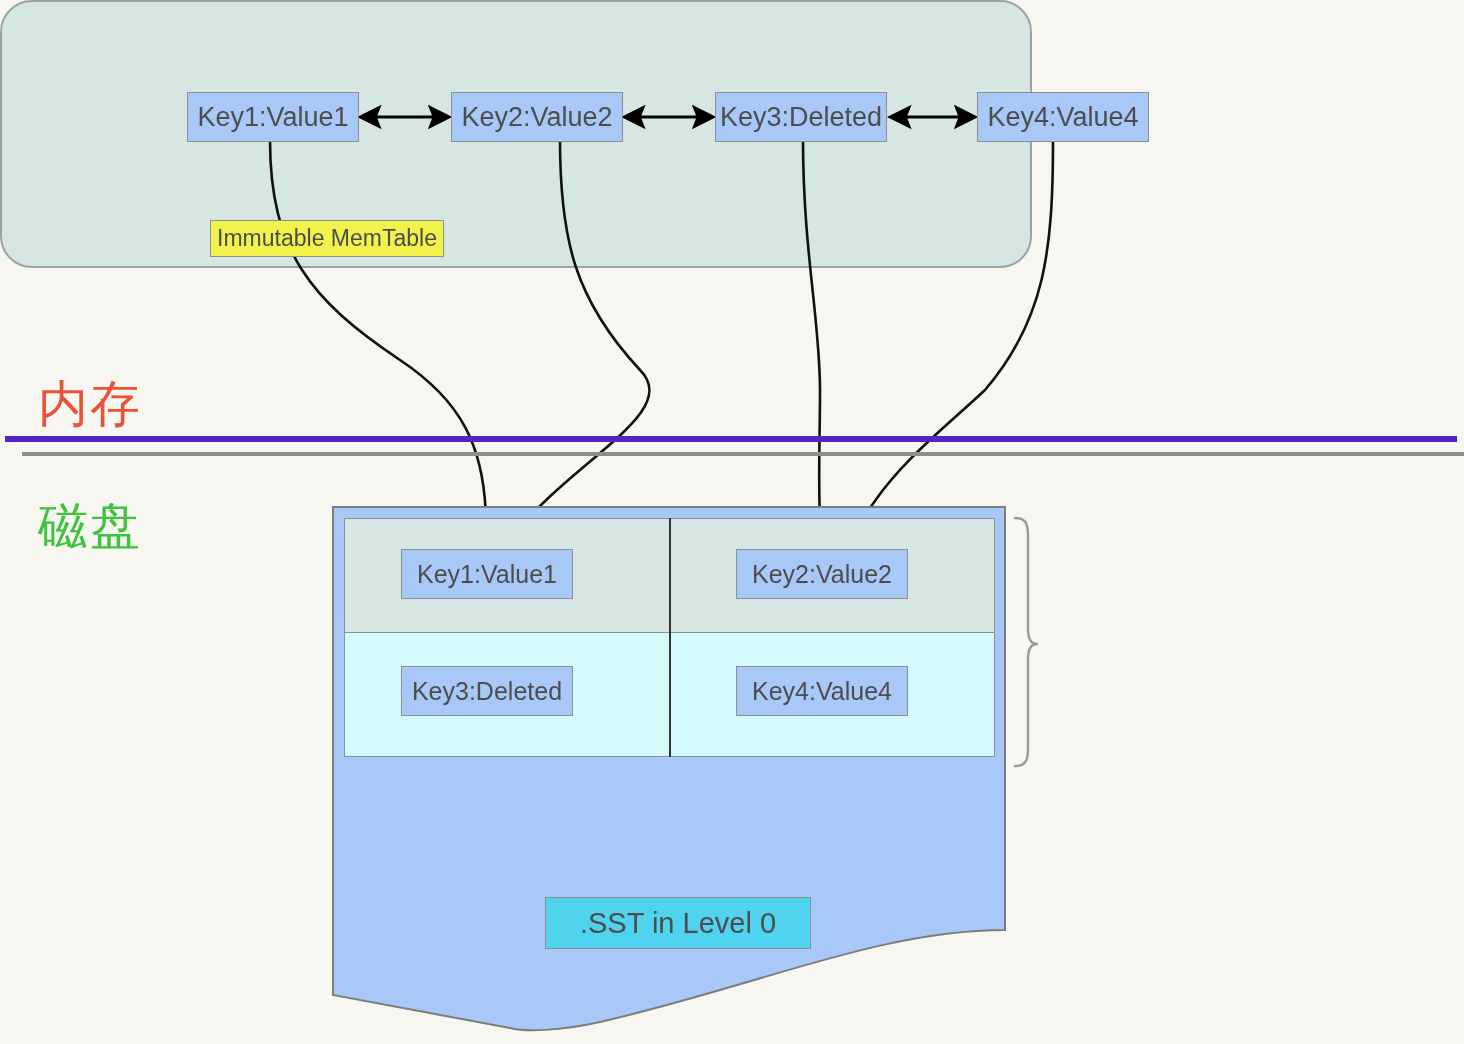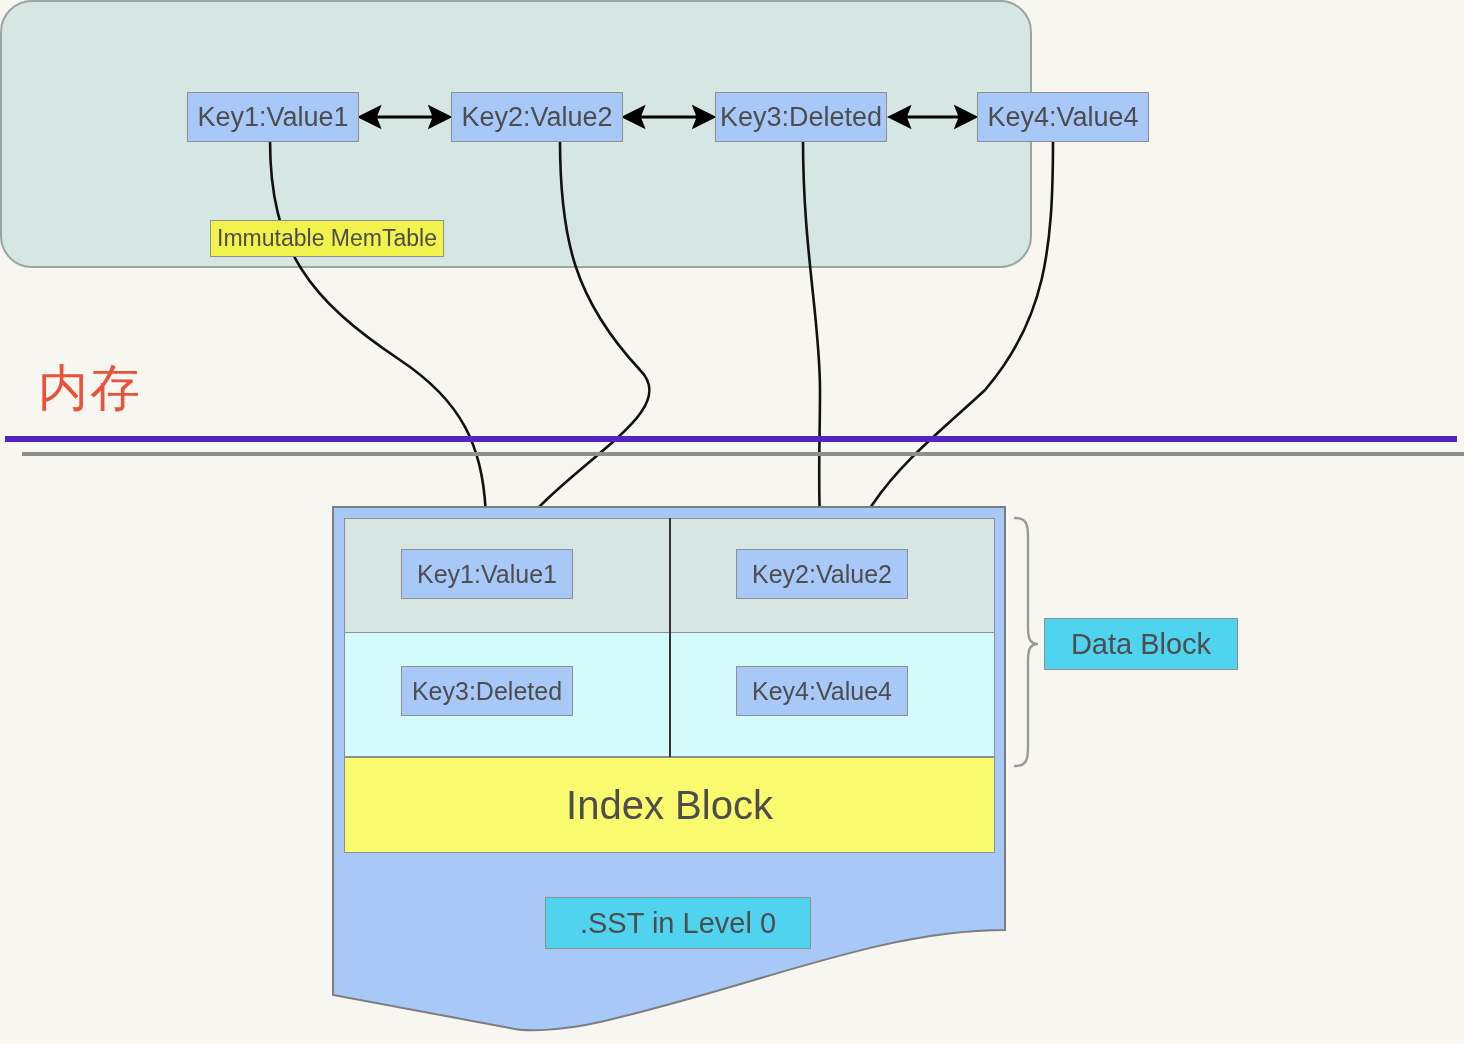--- a/index.html
+++ b/index.html
@@ -69,20 +69,21 @@
     height: 37px;
   }
 
   
   .cn-label {
     position: absolute;
     font-size: 50px;
     font-family: "DejaVu Sans", "Liberation Sans", sans-serif;
     white-space: nowrap;
     letter-spacing: 2px;
+    margin-top: 16px;
   }
   .cn-memory { left: 38px; top: 355px; color: #e8543a; }
   .cn-disk   { left: 38px; top: 477px; color: #3fc23f; }
 
   
   .line-purple {
     position: absolute;
     left: 5px;
     top: 436px;
     width: 1452px;
@@ -228,46 +229,45 @@
     <line x1="366" y1="117" x2="444" y2="117" stroke="#000" stroke-width="3" marker-start="url(#bi-left)" marker-end="url(#bi-right)"></line>
     <line x1="630" y1="117" x2="708" y2="117" stroke="#000" stroke-width="3" marker-start="url(#bi-left)" marker-end="url(#bi-right)"></line>
     <line x1="896" y1="117" x2="970" y2="117" stroke="#000" stroke-width="3" marker-start="url(#bi-left)" marker-end="url(#bi-right)"></line>
   </svg>
 
   <div class="node label-yellow">Immutable MemTable</div>
 
   <div class="cn-label cn-memory">内存</div>
   <div class="line-purple"></div>
   <div class="line-gray"></div>
+  <div class="cn-label cn-disk">磁盘</div>
 
   <svg class="overlay below" viewBox="0 0 1464 1044" xmlns="http://www.w3.org/2000/svg">
     <path d="M 333,507 L 1005,507 L 1005,930
              C 880,930 760,985 600,1022
              C 560,1031 525,1032 510,1028
              L 333,995 Z" fill="#a8c8f8" stroke="#7d7d7d" stroke-width="2"></path>
   </svg>
 
   <div class="sst-row sst-row-top"></div>
   <div class="sst-row sst-row-bottom"></div>
   <div class="sst-divider-v"></div>
 
   <div class="node kv-box sst-kv sst-kv-1">Key1:Value1</div>
   <div class="node kv-box sst-kv sst-kv-2">Key2:Value2</div>
   <div class="node kv-box sst-kv sst-kv-3">Key3:Deleted</div>
   <div class="node kv-box sst-kv sst-kv-4">Key4:Value4</div>
 
-  <div class="index-block">Index Block</div>
 
   <div class="node sst-label">.SST in Level 0</div>
 
   <svg class="overlay above" viewBox="0 0 1464 1044" xmlns="http://www.w3.org/2000/svg">
     <path d="M 1015,518
              C 1026,518 1028,524 1028,536
              L 1028,628
              C 1028,640 1031,644 1038,644
              C 1031,644 1028,648 1028,660
              L 1028,748
              C 1028,760 1026,766 1015,766" fill="none" stroke="#9a9a95" stroke-width="2.4" stroke-linecap="round"></path>
   </svg>
 
-  <div class="node data-block-label">Data Block</div>
 
 </div>
 
 </body></html>

